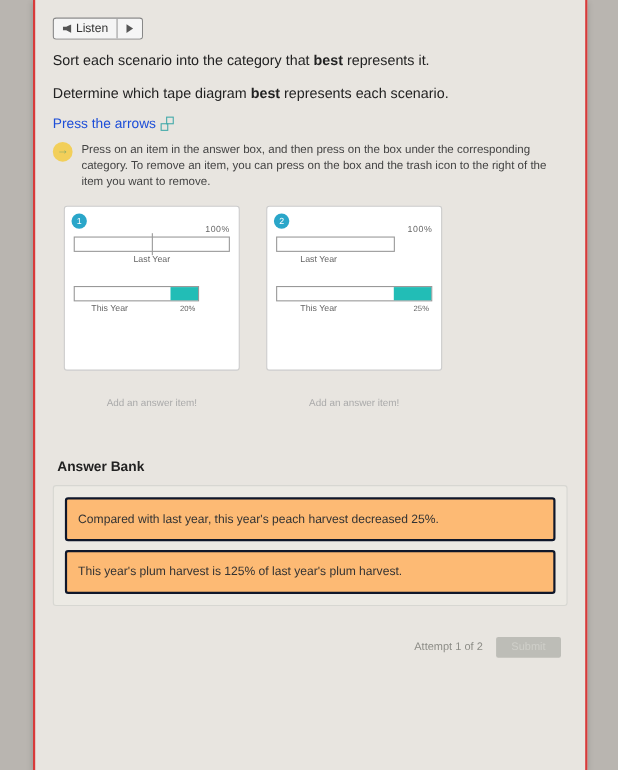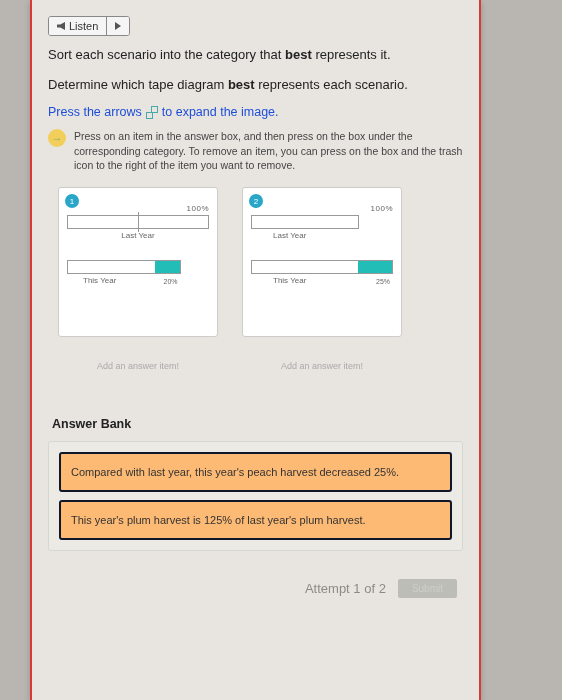--- a/index.html
+++ b/index.html
@@ -1,17 +1,17 @@
 <!DOCTYPE html>
 <html><head>
 <meta charset="utf-8">
 <style>
   *{box-sizing:border-box;margin:0;padding:0}
   body{font-family:Arial,Helvetica,sans-serif;background:#b9b5b0;width:562px;height:700px;overflow:hidden;position:relative}
-  .outer{position:absolute;left:30px;top:0;width:451px;height:700px;background:#e8e5e0;box-shadow:0 2px 6px rgba(0,0,0,.2);border-left:2px solid #d83a3a;border-right:2px solid #d83a3a}
+  .outer{position:absolute;left:30px;top:0;width:504px;height:700px;background:#e8e5e0;box-shadow:0 2px 6px rgba(0,0,0,.2);border-left:2px solid #d83a3a;border-right:2px solid #d83a3a}
   .pad{padding:10px 16px 0 16px}
   
   .listen-bar{margin:6px 0 10px 0}
   .btn-grp{display:inline-flex;border:1px solid #888;border-radius:3px;overflow:hidden;background:#f5f5f5}
   .btn-grp button{font-size:11px;background:#f5f5f5;border:none;padding:3px 8px;color:#333;display:flex;align-items:center;gap:4px}
   .btn-grp button:first-child{border-right:1px solid #888}
   .tri{width:0;height:0;border-top:4px solid transparent;border-bottom:4px solid transparent;border-left:6px solid #555}
   .speaker{display:inline-block;width:8px;height:8px;background:#555;clip-path:polygon(0 30%,40% 30%,100% 0,100% 100%,40% 70%,0 70%)}
   
   .intro p{font-size:13px;color:#222;margin:0 0 12px 0;line-height:1.35}
@@ -34,21 +34,21 @@
   .tick{position:absolute;top:-4px;width:1px;height:20px;background:#999}
   .dropzone{width:160px;font-size:9px;color:#aaa;text-align:center}
   .dropzones{display:flex;gap:24px;padding-left:10px;margin-bottom:46px}
   
   .ab-title{font-size:12.5px;font-weight:bold;color:#222;margin:16px 0 10px 4px}
   .bank{border:1px solid #d7d7d2;border-radius:3px;background:#eceae4;padding:10px}
   .ans{background:#fdba74;border:2px solid #0f172a;border-radius:3px;padding:12px 10px;font-size:11px;color:#333;margin-bottom:8px}
   .ans:last-child{margin-bottom:0}
   
   .footer{display:flex;justify-content:flex-end;align-items:center;gap:12px;margin-top:28px;padding-right:6px}
-  .attempt{font-size:13px;color:#8c8c86}
+  .attempt{font-size:10px;color:#8c8c86}
   .submit{font-size:10px;color:#cfcfc9;background:#bdbdb7;border:none;padding:4px 14px;border-radius:2px}
 </style>
 </head>
 <body>
 
 <div class="outer">
   <div class="pad">
 
     <div class="listen-bar">
       <div class="btn-grp">
@@ -67,21 +67,20 @@
         <span>Sort each scenario into the category that </span><b>best</b><span> represents it.</span>
       </p>
       <p>
         <span>Determine which tape diagram </span><b>best</b><span> represents each scenario.</span>
       </p>
     </div>
 
     <div class="expand-line">
       <span>Press the arrows</span>
       <span class="exp-icon"></span>
-      <span>to expand the image.</span>
     </div>
 
     <div class="tip">
       <div class="arrow-c">→</div>
       <div>Press on an item in the answer box, and then press on the box under the corresponding category. To remove an item, you can press on the box and the trash icon to the right of the item you want to remove.</div>
     </div>
 
     <div class="cards">
 
       <div class="card">

